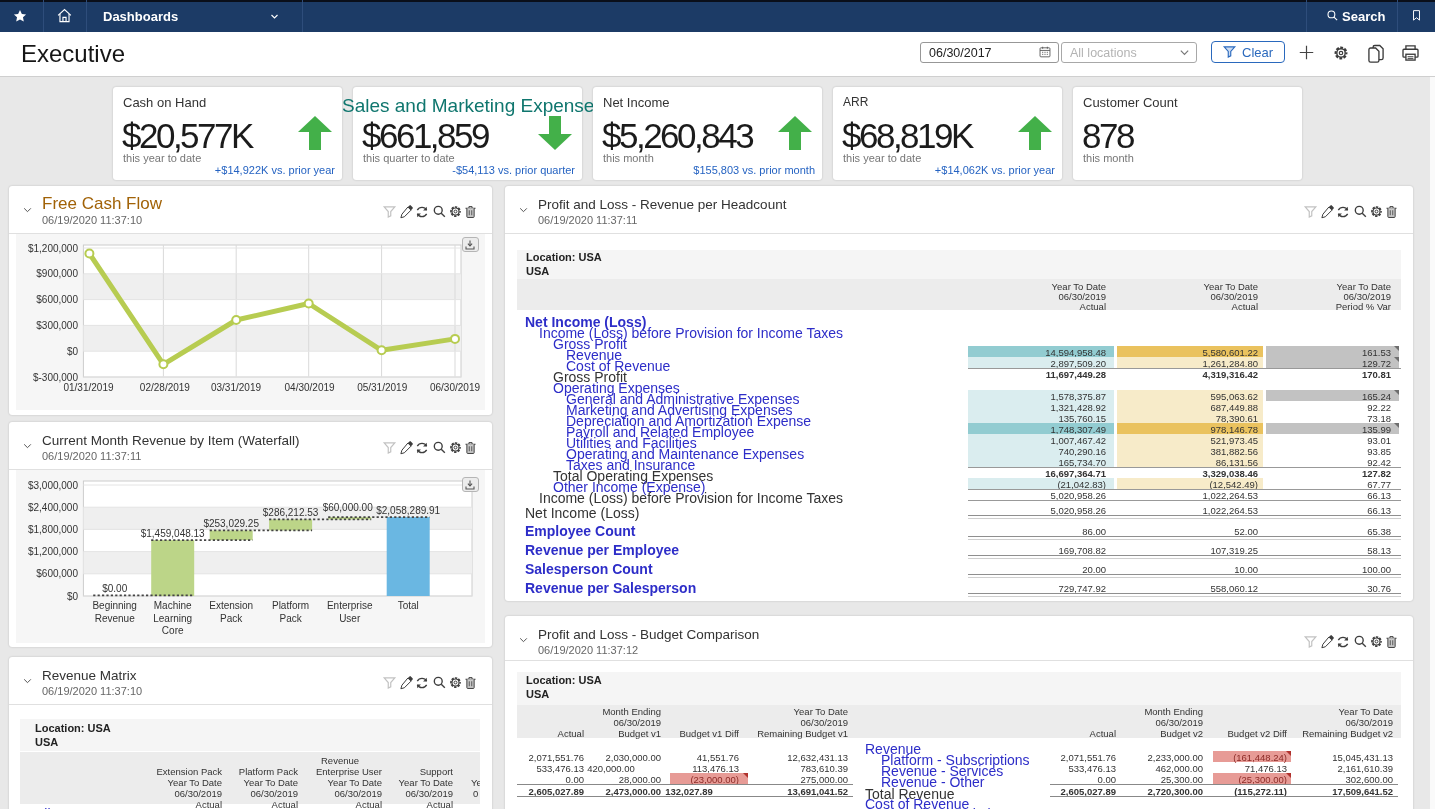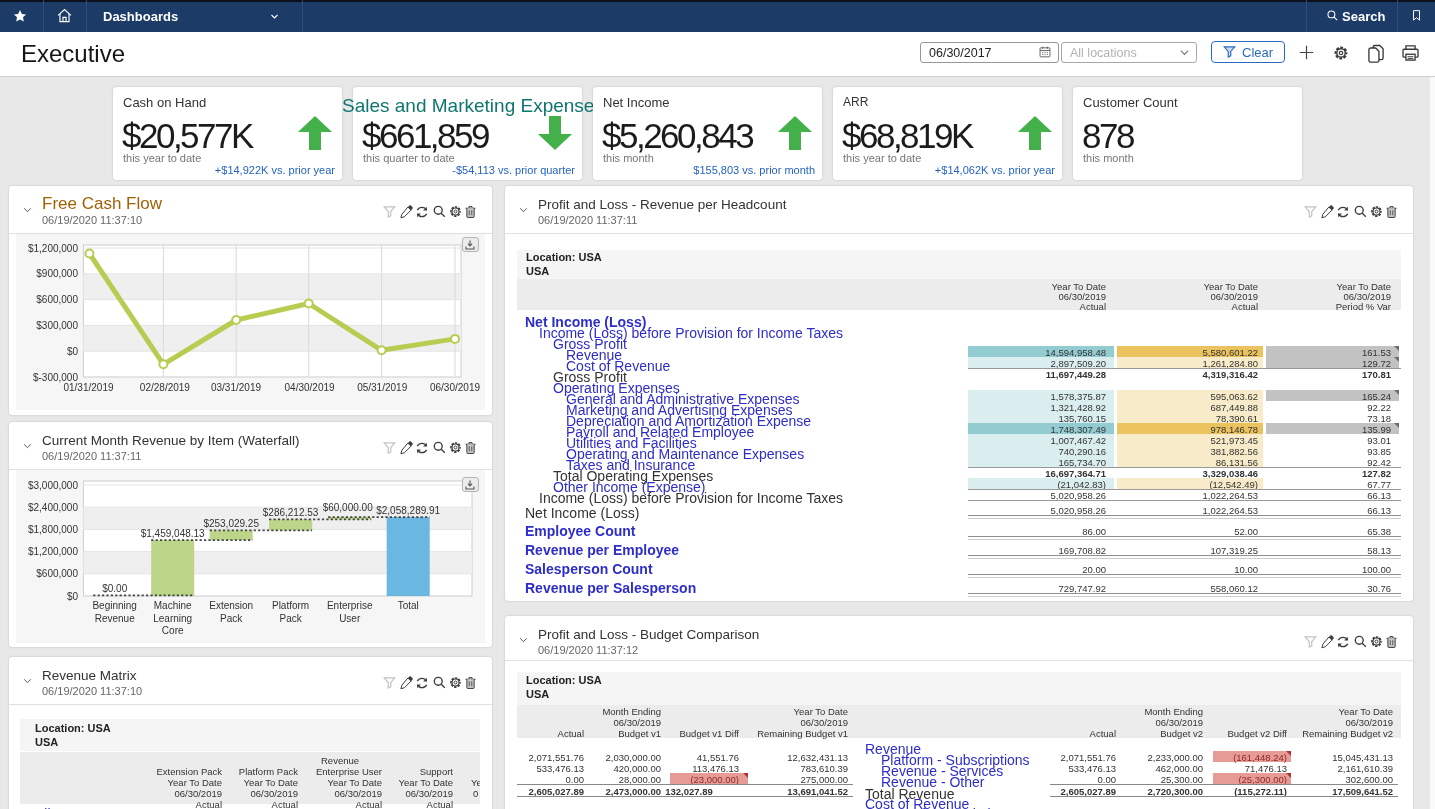--- a/index.html
+++ b/index.html
@@ -564,21 +564,21 @@
 <div class="num" style="left:484px;top:752px;width:100px;">2,071,551.76</div>
 <div class="num" style="left:561px;top:752px;width:100px;">2,030,000.00</div>
 <div class="num" style="left:639px;top:752px;width:100px;">41,551.76</div>
 <div class="num" style="left:748px;top:752px;width:100px;">12,632,431.13</div>
 <div class="num" style="left:1016px;top:752px;width:100px;">2,071,551.76</div>
 <div class="num" style="left:1103px;top:752px;width:100px;">2,233,000.00</div>
 <div class="num" style="left:1187px;top:752px;width:100px;color:#8c2b27;">(161,448.24)</div>
 <div class="num" style="left:1293px;top:752px;width:100px;">15,045,431.13</div>
 <div class="lbl blue" style="left:881px;top:752px">Platform - Subscriptions</div>
 <div class="num" style="left:484px;top:763px;width:100px;">533,476.13</div>
-<div class="num" style="left:561px;top:763px;width:100px;">420,000.00</div>
+<div class="num" style="left:561px;top:763px;width:100px;text-align:center;">420,000.00</div>
 <div class="num" style="left:639px;top:763px;width:100px;">113,476.13</div>
 <div class="num" style="left:748px;top:763px;width:100px;">783,610.39</div>
 <div class="num" style="left:1016px;top:763px;width:100px;">533,476.13</div>
 <div class="num" style="left:1103px;top:763px;width:100px;">462,000.00</div>
 <div class="num" style="left:1187px;top:763px;width:100px;">71,476.13</div>
 <div class="num" style="left:1293px;top:763px;width:100px;">2,161,610.39</div>
 <div class="lbl blue" style="left:881px;top:763px">Revenue - Services</div>
 <div class="abs" style="left:670px;top:773px;width:78px;height:11px;background:#e79b96"></div>
 <div class="trir" style="left:743px;top:773px"></div>
 <div class="abs" style="left:1213px;top:773px;width:78px;height:11px;background:#e79b96"></div>

